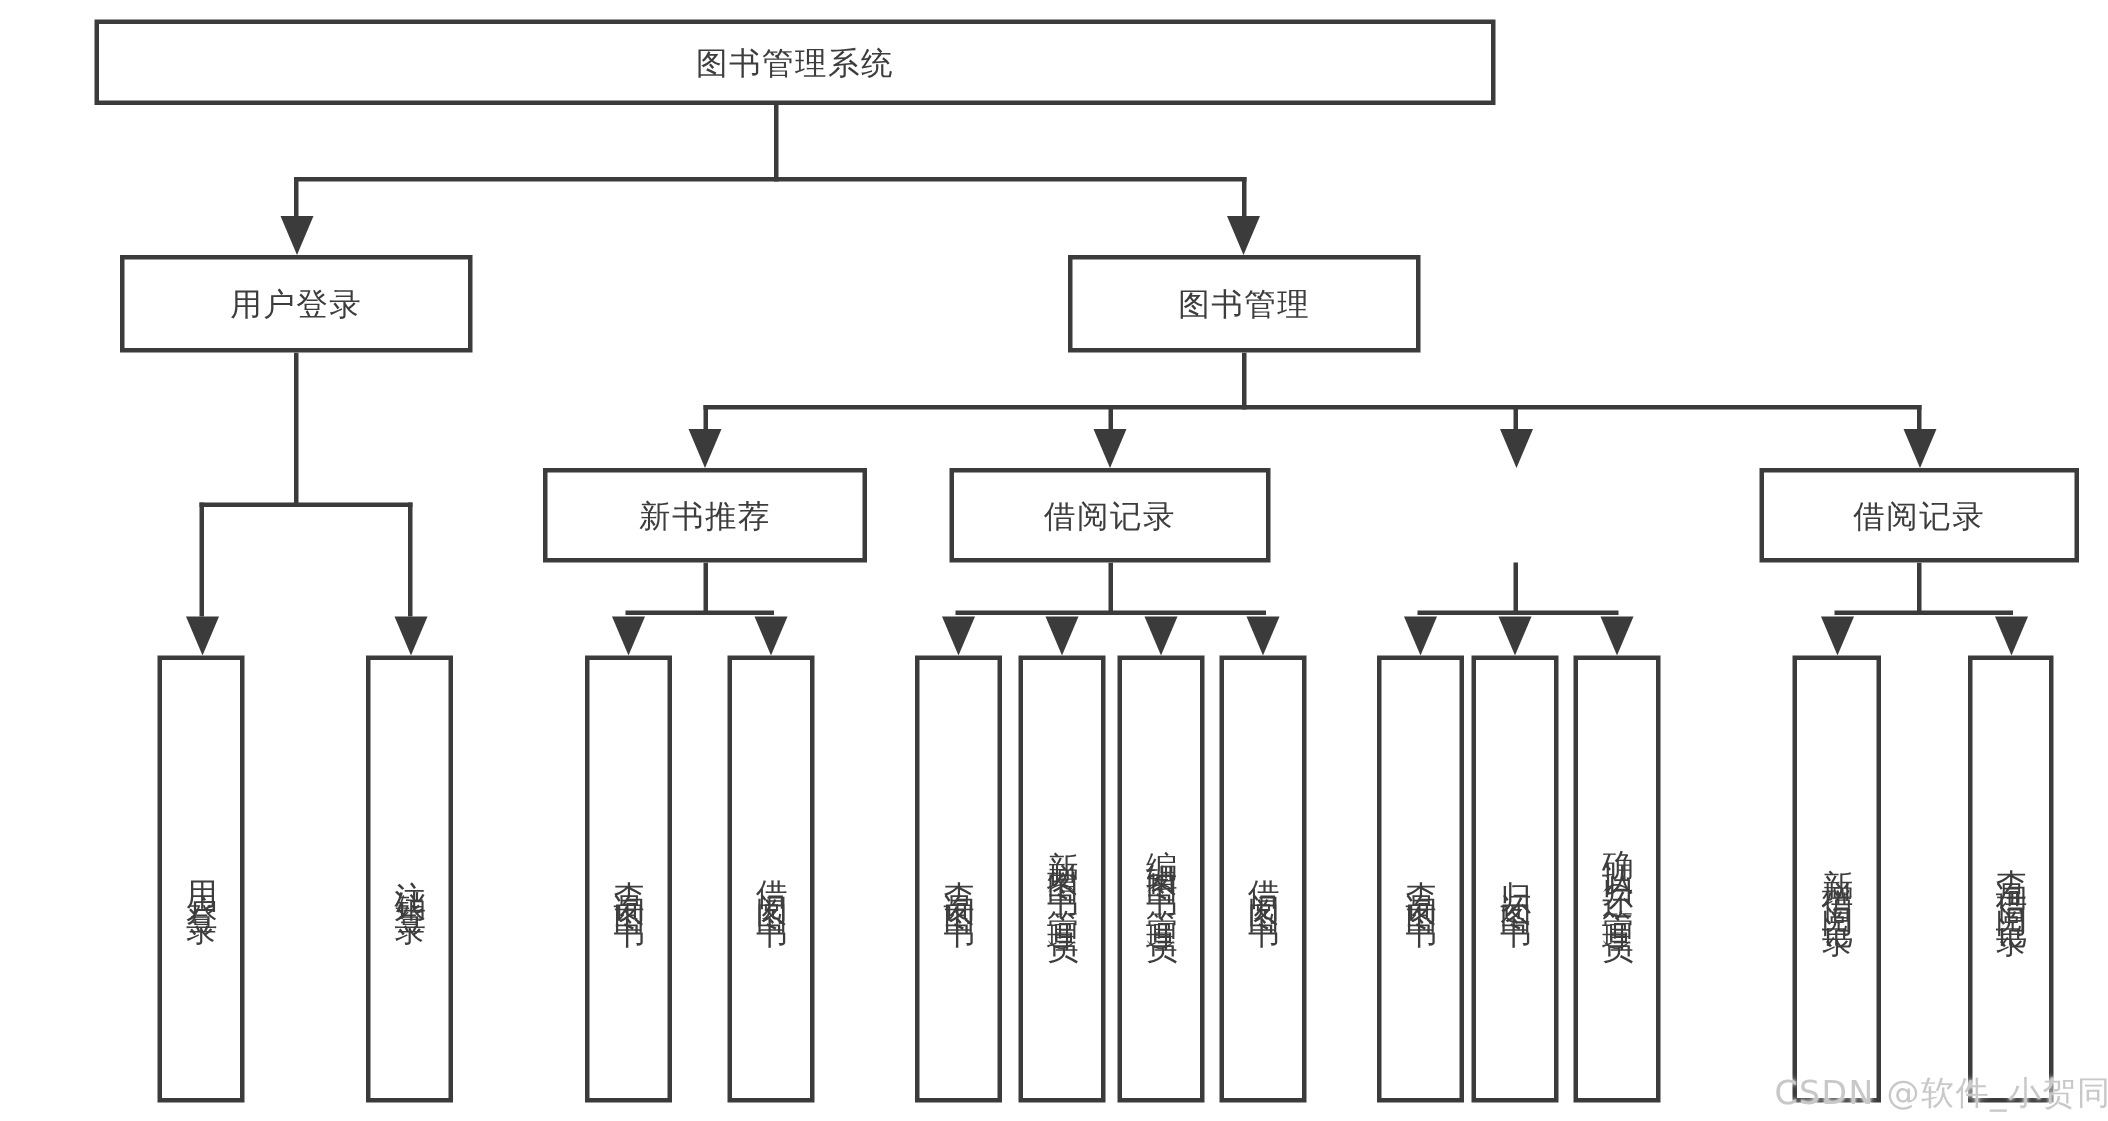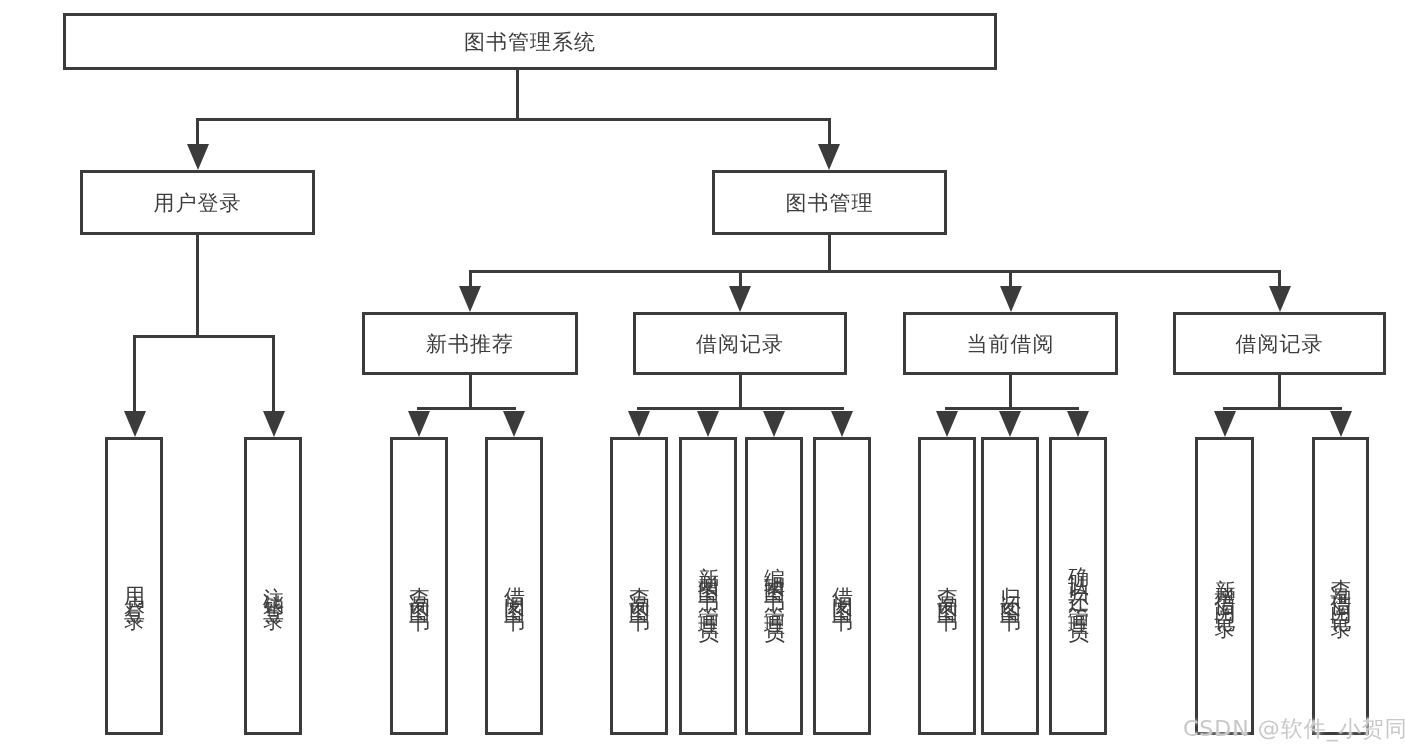--- a/index.html
+++ b/index.html
@@ -122,23 +122,20 @@
   <div class="box" style="left:712px;top:170px;width:235px;height:65px;">
     <span>图书管理</span>
   </div>
 
   <div class="box" style="left:362px;top:312px;width:216px;height:63px;">
     <span>新书推荐</span>
   </div>
   <div class="box" style="left:633px;top:312px;width:214px;height:63px;">
     <span>借阅记录</span>
   </div>
-  <div class="box" style="left:903px;top:312px;width:215px;height:63px;">
-    <span>当前借阅</span>
-  </div>
   <div class="box" style="left:1173px;top:312px;width:213px;height:63px;">
     <span>借阅记录</span>
   </div>
 
   <div class="vbox" style="left:105px;">
     <span class="vtxt">用户登录</span>
   </div>
   <div class="vbox" style="left:244px;">
     <span class="vtxt">注销登录</span>
   </div>

